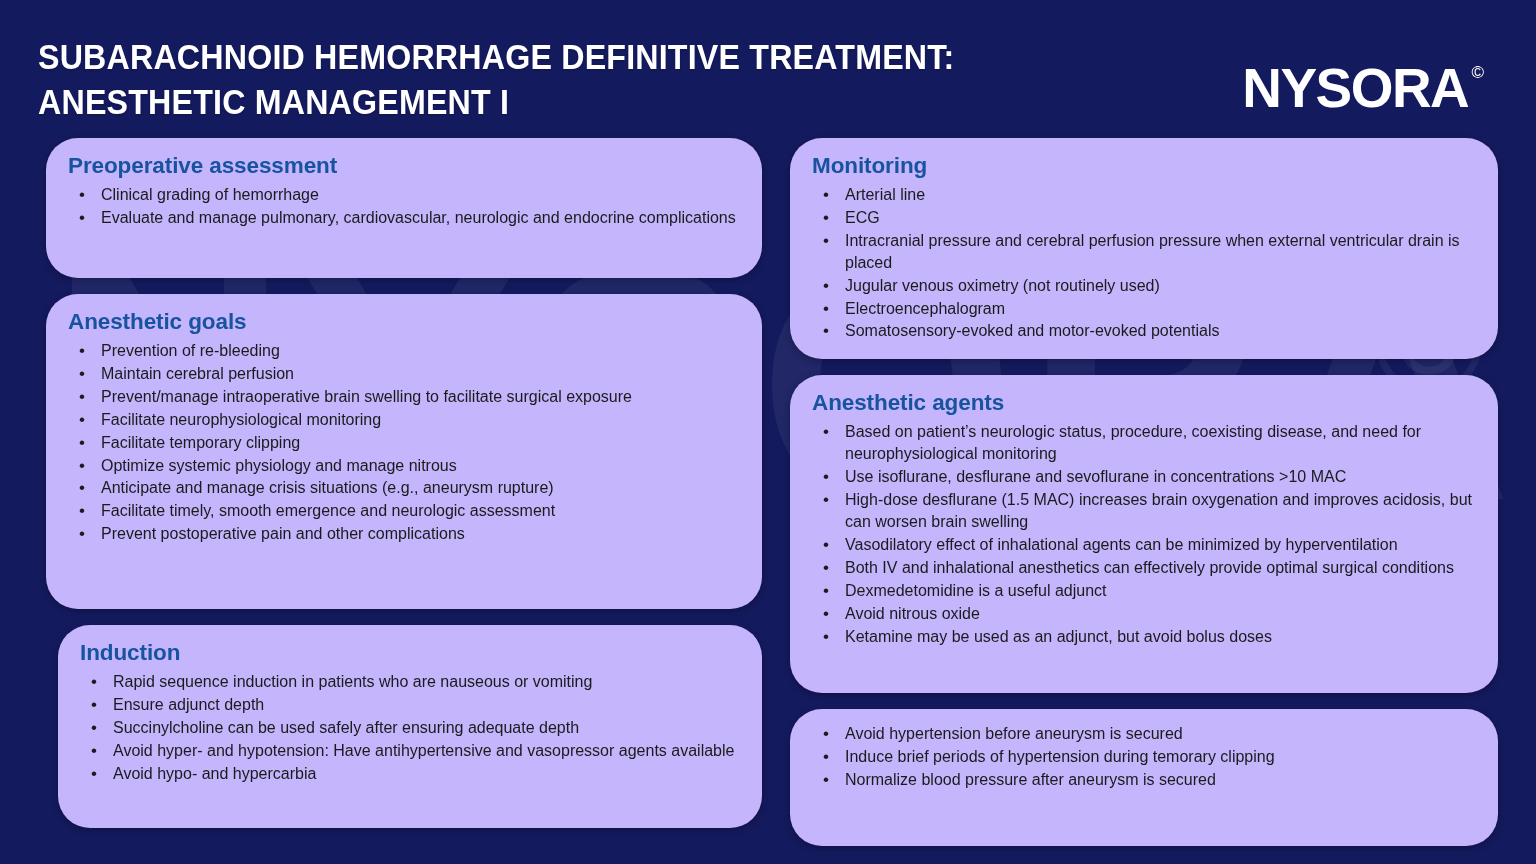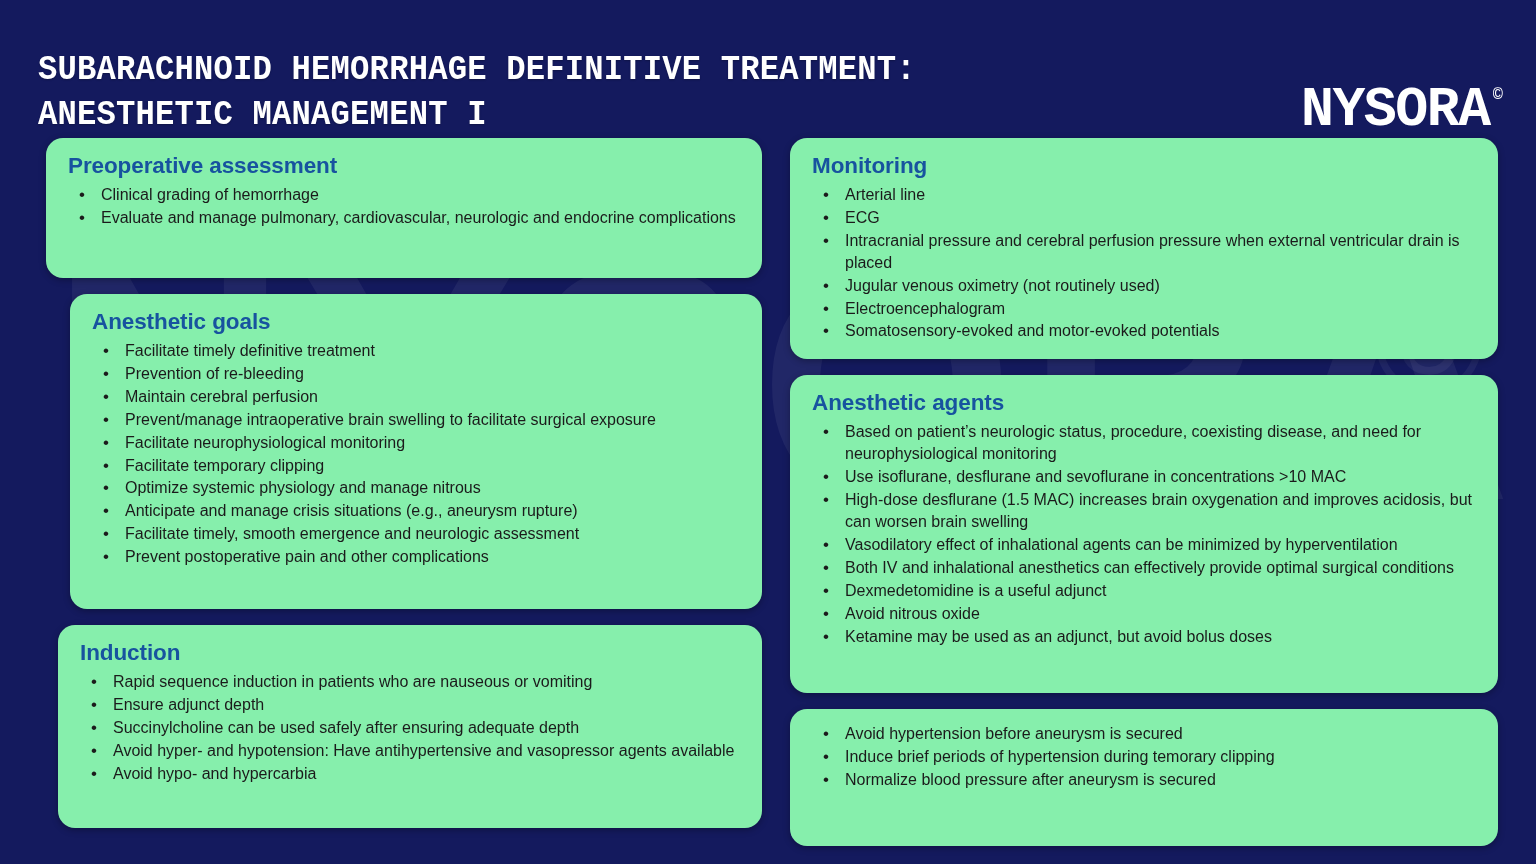--- a/index.html
+++ b/index.html
@@ -47,25 +47,24 @@
     color: #ffffff;
     opacity: 0.05;
     line-height: 1;
   }
 
   
   #page-header {
     position: relative;
     z-index: 2;
     height: 138px;
-    padding: 22px 25px 0 38px;
+    padding: 22px 44px 0 38px;
     display: flex;
     justify-content: space-between;
-    align-items: flex-end;
-    font-family: Liberation Mono, monospace;
+    align-items: center;
   }
   #page-title {
     color: #ffffff;
     font-size: 35px;
     line-height: 1.28;
     font-weight: 700;
     letter-spacing: 0.2px;
     text-transform: uppercase;
     transform: scaleX(0.92);
     transform-origin: left top;
@@ -107,22 +106,22 @@
   .column {
     display: flex;
     flex-direction: column;
     gap: 16px;
   }
   #column-left { width: 716px; }
   #column-right { width: 708px; }
 
   
   .card {
-    background: #86efac;
-    border-radius: 17px;
+    background: #c4b5fd;
+    border-radius: 32px;
     padding: 14px 20px 16px 22px;
     box-shadow: 0 2px 7px rgba(0,0,0,0.30);
     position: relative;
   }
   .card-heading {
     color: #17539f;
     font-size: 22.5px;
     font-weight: 700;
     letter-spacing: -0.1px;
     margin-bottom: 5px;
@@ -143,21 +142,21 @@
     content: "\2022";
     position: absolute;
     left: 11px;
     top: -1px;
     font-size: 17px;
     color: #1b1b1b;
   }
 
   
   #card-preoperative-assessment { min-height: 140px; }
-  #card-anesthetic-goals { min-height: 315px; margin-left: 24px; }
+  #card-anesthetic-goals { min-height: 315px; }
   #card-induction { min-height: 203px; margin-left: 12px; }
   #card-monitoring { min-height: 212px; }
   #card-anesthetic-agents { min-height: 318px; }
   #card-hemodynamic-management { min-height: 137px; }
 </style>
 </head>
 <body>
 
 <div id="watermark-layer">
   <div id="watermark-text">NYSORA</div>
@@ -177,21 +176,20 @@
       <section class="card" id="card-preoperative-assessment">
         <h2 class="card-heading">Preoperative assessment</h2>
         <ul class="bullet-list">
           <li class="bullet-item">Clinical grading of hemorrhage</li>
           <li class="bullet-item">Evaluate and manage pulmonary, cardiovascular, neurologic and endocrine complications</li>
         </ul>
       </section>
       <section class="card" id="card-anesthetic-goals">
         <h2 class="card-heading">Anesthetic goals</h2>
         <ul class="bullet-list">
-          <li class="bullet-item">Facilitate timely definitive treatment</li>
           <li class="bullet-item">Prevention of re-bleeding</li>
           <li class="bullet-item">Maintain cerebral perfusion</li>
           <li class="bullet-item">Prevent/manage intraoperative brain swelling to facilitate surgical exposure</li>
           <li class="bullet-item">Facilitate neurophysiological monitoring</li>
           <li class="bullet-item">Facilitate temporary clipping</li>
           <li class="bullet-item">Optimize systemic physiology and manage nitrous</li>
           <li class="bullet-item">Anticipate and manage crisis situations (e.g., aneurysm rupture)</li>
           <li class="bullet-item">Facilitate timely, smooth emergence and neurologic assessment</li>
           <li class="bullet-item">Prevent postoperative pain and other complications</li>
         </ul>

